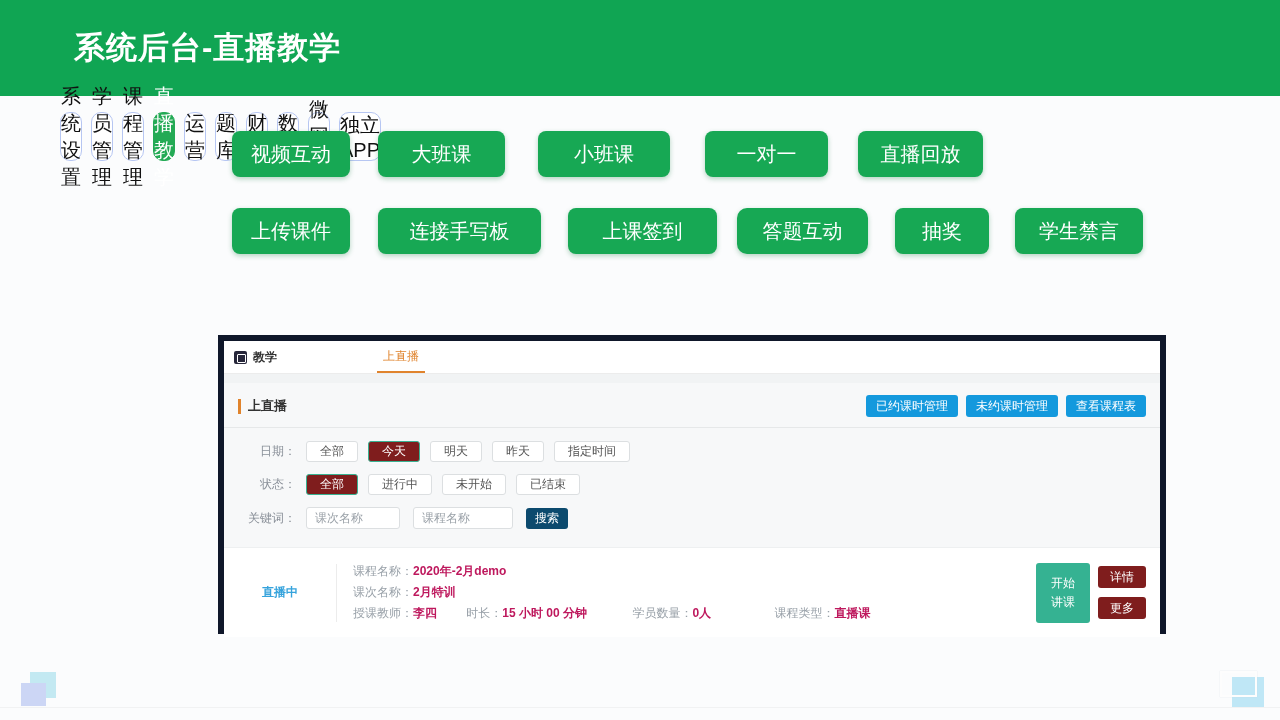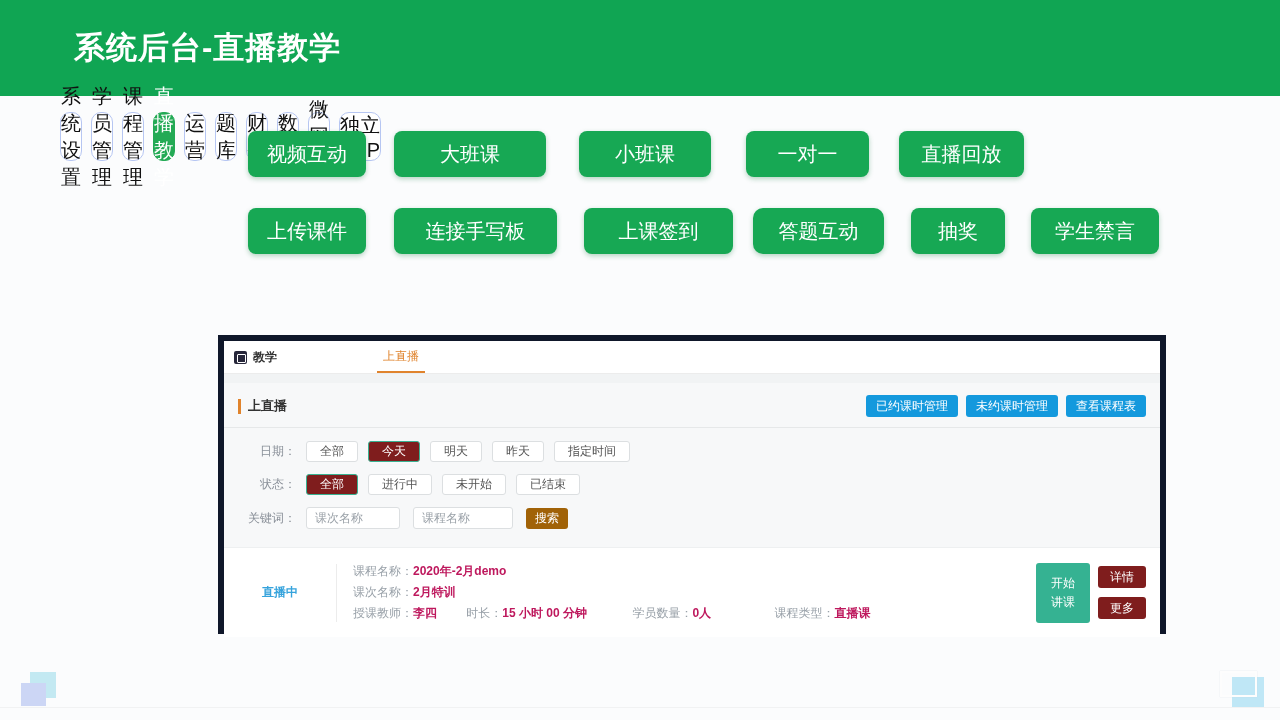--- a/index.html
+++ b/index.html
@@ -18,21 +18,21 @@
   
   .sidebar { position:absolute; left:60px; top:112px; width:126px; display:flex; flex-direction:row; gap:9px; }
   .side-item {
     height:49px; background:#fff; border:1px solid #b6c6f2; border-radius:10px;
     display:flex; align-items:center; justify-content:center;
     font-size:20px; color:#111; cursor:pointer;
   }
   .side-item.active { background:#23aa55; border-color:#23aa55; color:#fff; }
 
   
-  .features { position:absolute; left:248px; top:131px; width:960px; }
+  .features { position:absolute; left:232px; top:131px; width:960px; }
   .feat-row { display:flex; align-items:center; }
   .feat-row.r2 { margin-top:31px; }
   .feat-btn {
     height:46px; background:#17a854; border:none; border-radius:8px;
     color:#fff; font-size:20px; font-family:inherit;
     display:inline-flex; align-items:center; justify-content:center;
     box-shadow:0 2px 5px rgba(20,120,60,.30); cursor:pointer;
   }
 
   
@@ -74,21 +74,21 @@
   }
   .chip.sel { background:#7f1d1d; border-color:#39b191; color:#fff; }
   .kw-input {
     height:22px; border:1px solid #dcdfe1; border-radius:3px; padding:0 8px;
     font-size:12px; font-family:inherit; color:#666; background:#fff;
   }
   .kw-input::placeholder { color:#9aa1a8; }
   .kw1 { width:94px; margin-right:13px; }
   .kw2 { width:100px; margin-right:13px; }
   .search-btn {
-    height:21px; padding:0 9px; background:#a16207; border:none; border-radius:3px;
+    height:21px; padding:0 9px; background:#0c4a6e; border:none; border-radius:3px;
     color:#fff; font-size:12px; font-family:inherit; cursor:pointer;
   }
 
   .live-row {
     position:absolute; left:0; right:0; bottom:0; height:90px; background:#fff;
     border-top:1px solid #eef0f1; display:flex; align-items:center;
   }
   .row-status { width:112px; text-align:center; color:#36a3dc; font-weight:bold; flex:none; }
   .vdiv { width:1px; height:58px; background:#ececec; flex:none; }
   .row-details { margin-left:16px; flex:1; }
@@ -132,21 +132,21 @@
   <div class="side-item">题库</div>
   <div class="side-item">财务</div>
   <div class="side-item">数据</div>
   <div class="side-item">微网校</div>
   <div class="side-item">独立APP</div>
 </div>
 
 <div class="features">
   <div class="feat-row">
     <button class="feat-btn" style="width:118px; margin-right:28px;">视频互动</button>
-    <button class="feat-btn" style="width:152px; margin-right:33px;">大班课</button>
+    <button class="feat-btn" style="width:127px; margin-right:33px;">大班课</button>
     <button class="feat-btn" style="width:132px; margin-right:35px;">小班课</button>
     <button class="feat-btn" style="width:123px; margin-right:30px;">一对一</button>
     <button class="feat-btn" style="width:125px;">直播回放</button>
   </div>
   <div class="feat-row r2">
     <button class="feat-btn" style="width:118px; margin-right:28px;">上传课件</button>
     <button class="feat-btn" style="width:163px; margin-right:27px;">连接手写板</button>
     <button class="feat-btn" style="width:149px; margin-right:20px;">上课签到</button>
     <button class="feat-btn" style="width:131px; margin-right:27px;border-radius:10px;">答题互动</button>
     <button class="feat-btn" style="width:94px; margin-right:26px;">抽奖</button>

